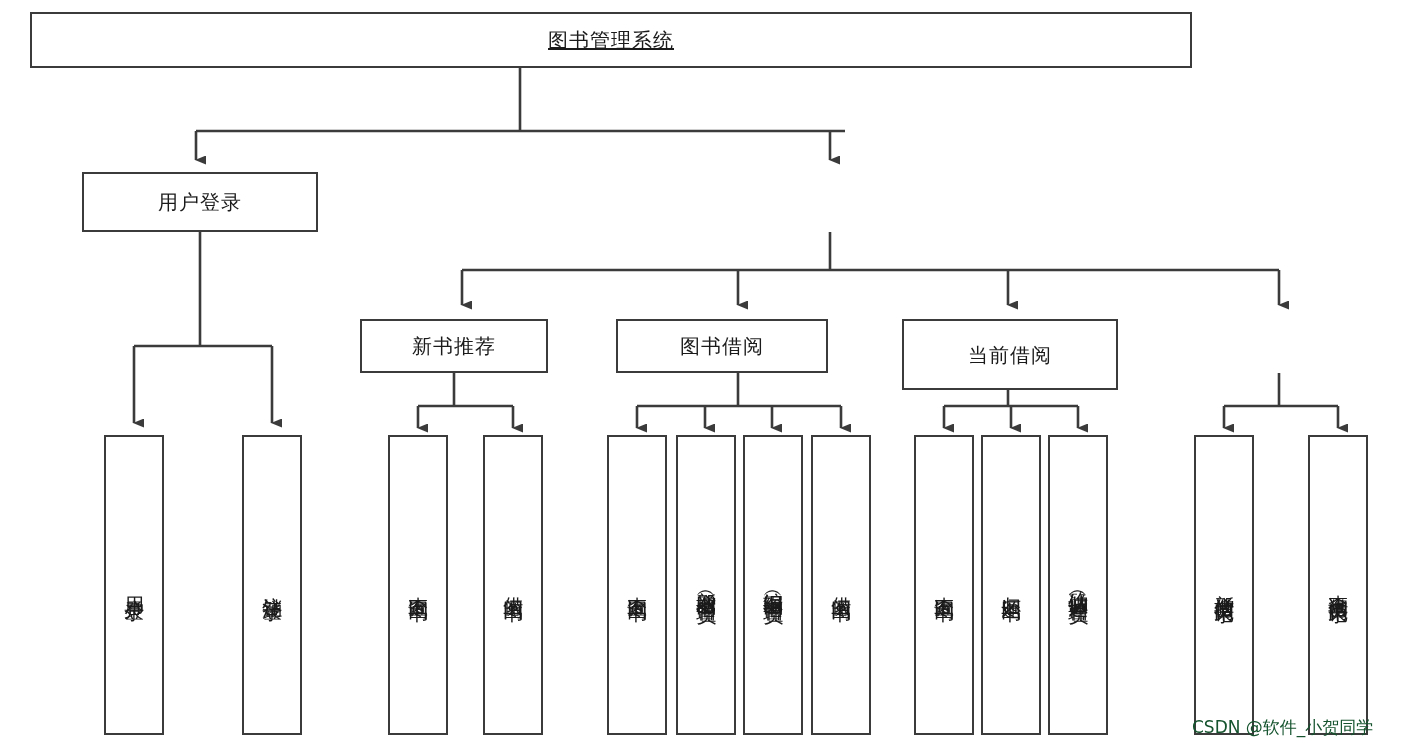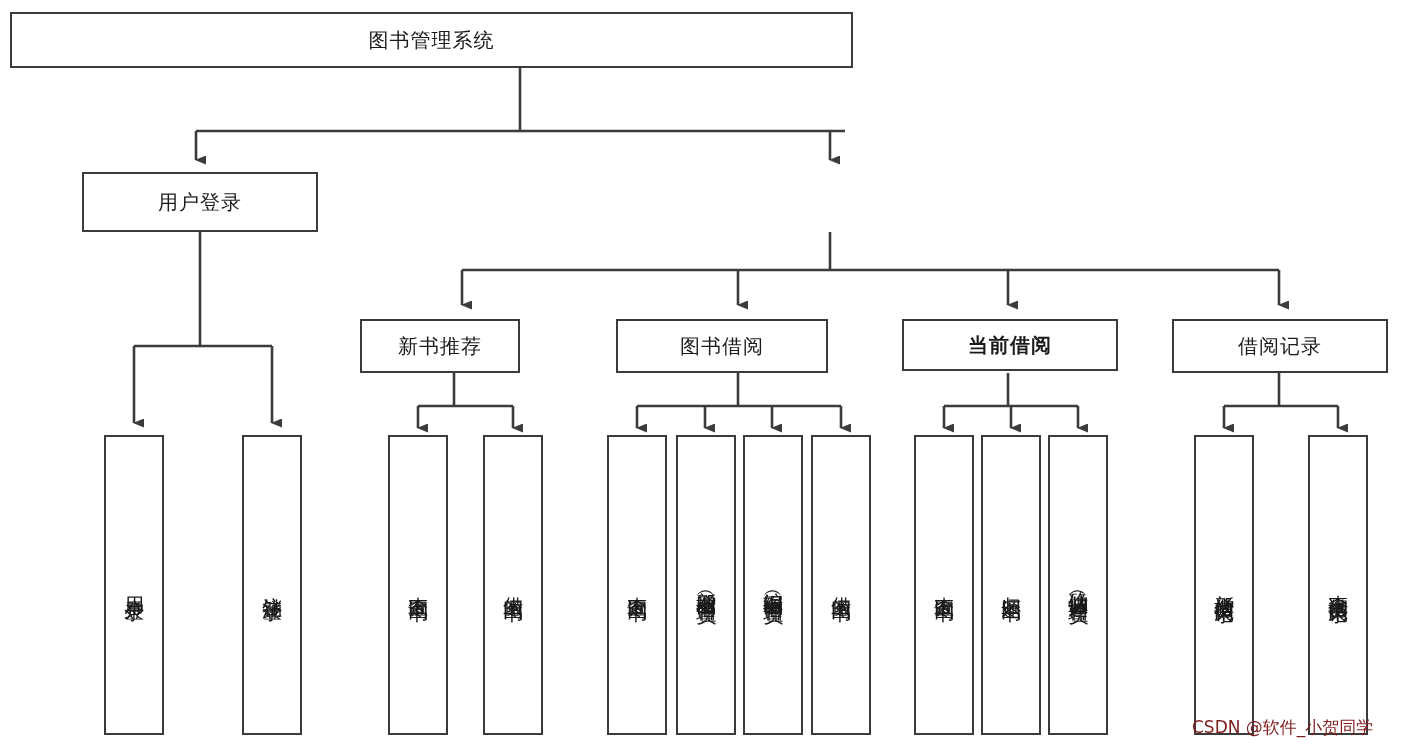--- a/index.html
+++ b/index.html
@@ -53,21 +53,21 @@
     padding: 4px 0;
   }
   .node-v > span {
     display: block;
   }
   #watermark {
     position: absolute;
     left: 1192px;
     top: 716px;
     font-size: 17px;
-    color: #7f1d1d;
+    color: #14532d;
     white-space: nowrap;
     pointer-events: none;
     font-family: "DejaVu Sans", "Liberation Sans", sans-serif;
   }
 </style>
 </head>
 <body>
 
 <div id="diagram-root">
 
@@ -126,44 +126,41 @@
     </g>
 
     <g stroke="#3b3b3b" stroke-width="2.6" fill="none">
       <path d="M 1279 373 L 1279 406"></path>
       <path d="M 1224 406 L 1338 406"></path>
       <path d="M 1224 406 L 1224 428" marker-end="url(#arrowhead)"></path>
       <path d="M 1338 406 L 1338 428" marker-end="url(#arrowhead)"></path>
     </g>
   </svg>
 
-  <div class="node-box node-h" style="left:10px; top:12px; width:843px; height:56px;">
+  <div class="node-box node-h" style="left:30px; top:12px; width:1162px; height:56px;text-decoration:underline;">
     <span>图书管理系统</span>
   </div>
 
   <div class="node-box node-h" style="left:82px; top:172px; width:236px; height:60px;">
     <span>用户登录</span>
   </div>
 
 
-  <div class="node-box node-h" style="left:360px; top:319px; width:160px; height:54px;">
+  <div class="node-box node-h" style="left:360px; top:319px; width:188px; height:54px;">
     <span>新书推荐</span>
   </div>
 
   <div class="node-box node-h" style="left:616px; top:319px; width:212px; height:54px;">
     <span>图书借阅</span>
   </div>
 
-  <div class="node-box node-h" style="left:902px; top:319px; width:216px; height:52px;font-weight:bold;">
+  <div class="node-box node-h" style="left:902px; top:319px; width:216px; height:71px;">
     <span>当前借阅</span>
   </div>
 
-  <div class="node-box node-h" style="left:1172px; top:319px; width:216px; height:54px;">
-    <span>借阅记录</span>
-  </div>
 
   <div class="node-box node-v" style="left:104px; top:435px; width:60px; height:300px;">
     <span>用户登录</span>
   </div>
 
   <div class="node-box node-v" style="left:242px; top:435px; width:60px; height:300px;">
     <span>注销登录</span>
   </div>
 
   <div class="node-box node-v" style="left:388px; top:435px; width:60px; height:300px;">

